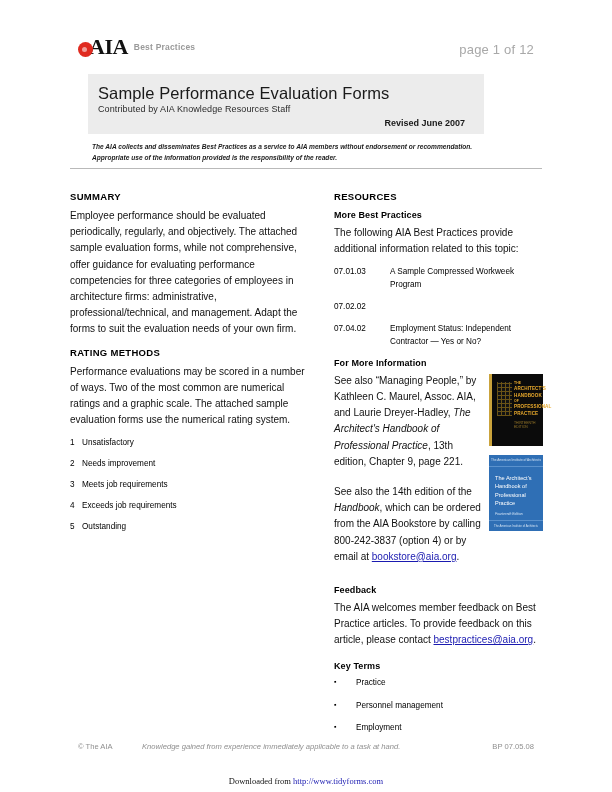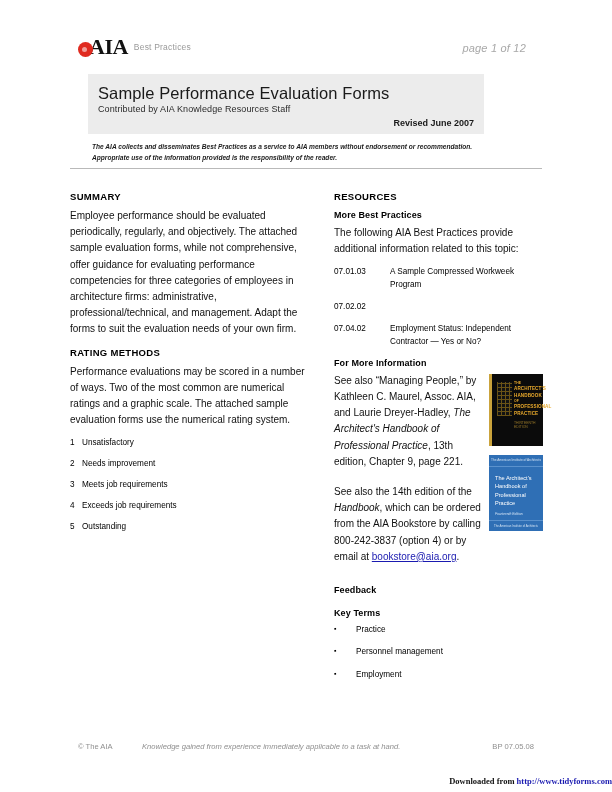--- a/index.html
+++ b/index.html
@@ -65,29 +65,29 @@
     letter-spacing: -0.5px;
     line-height: 1;
     color: #111111;
   }
   .logo-tag {
     font-size: 8.5px;
     color: #9a9a9a;
     margin-left: 6px;
     margin-bottom: 6px;
     letter-spacing: .2px;
+    font-weight: bold;
   }
   .page-num {
     position: absolute;
-    right: 8px;
+    right: 0;
     top: 6px;
-    font-size: 11px;
+    font-size: 13px;
     color: #a8a8a8;
     letter-spacing: .2px;
-    font-style: italic;
   }
 
   
   .title-band {
     position: absolute;
     left: 88px;
     top: 74px;
     width: 396px;
     height: 60px;
     background: #ececec;
@@ -101,21 +101,21 @@
     line-height: 1.15;
   }
   .doc-sub {
     font-size: 9px;
     color: #2b2b2b;
     margin-top: 1px;
     letter-spacing: .1px;
   }
   .doc-rev {
     position: absolute;
-    right: 10px;
+    right: 19px;
     bottom: 6px;
     font-size: 9px;
     font-weight: bold;
     color: #1a1a1a;
   }
 
   
   .disclaimer {
     position: absolute;
     left: 92px;
@@ -329,24 +329,24 @@
   .footer .f-bp {
     position: absolute;
     right: 0;
     top: 0;
   }
   .watermark {
     position: absolute;
     left: 0;
     right: 0;
     top: 776px;
-    text-align: right;
+    text-align: center;
     font-family: "Liberation Serif", serif;
     font-size: 8.5px;
-    font-weight: bold;
+    font-weight: normal;
     color: #111;
   }
   .watermark a {
     color: #1a1ab0;
     text-decoration: none;
   }
   i.it { font-style: italic; }
 </style>
 </head>
 <body>
@@ -428,20 +428,23 @@
     <h3 class="sub" style="margin-top:0;">For More Information</h3>
     <p class="body" style="width:152px;">
       <span>See also “Managing People,” by Kathleen C. Maurel, Assoc. AIA, and Laurie Dreyer-Hadley, </span><i class="it">The Architect's Handbook of Professional Practice</i><span>, 13th edition, Chapter 9, page 221.</span>
     </p>
 
     <p class="body" style="width:152px;margin-top:14px;">
       <span>See also the 14th edition of the </span><i class="it">Handbook</i><span>, which can be ordered from the AIA Bookstore by calling 800-242-3837 (option 4) or by email at </span><a class="link" href="#">bookstore@aia.org</a><span>.</span>
     </p>
 
     <h3 class="sub" style="margin-top:20px;">Feedback</h3>
+    <p class="body">
+      <span>The AIA welcomes member feedback on Best Practice articles. To provide feedback on this article, please contact </span><a class="link" href="#">bestpractices@aia.org</a><span>.</span>
+    </p>
 
     <h3 class="sub" style="">Key Terms</h3>
     <ul class="keyterms">
       <li>
         <span class="bul">▪</span>
         <span>Practice</span>
       </li>
       <li>
         <span class="bul">▪</span>
         <span>Personnel management</span>

